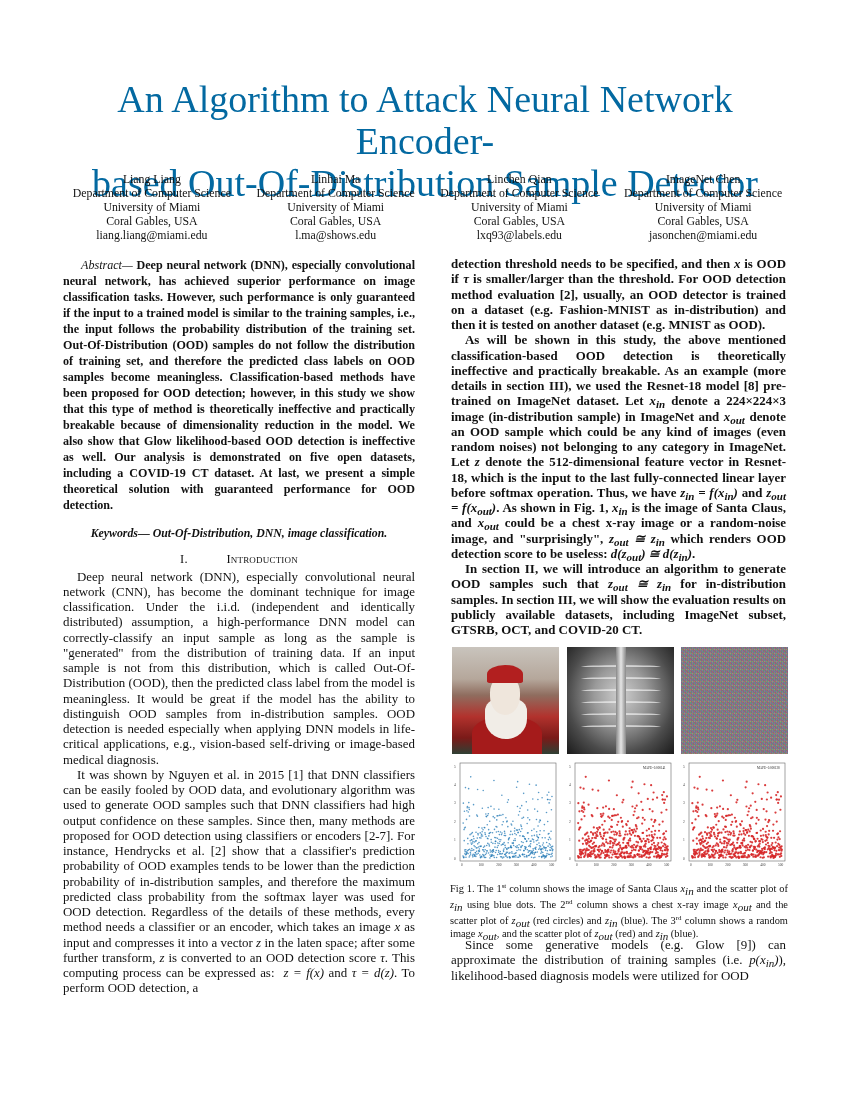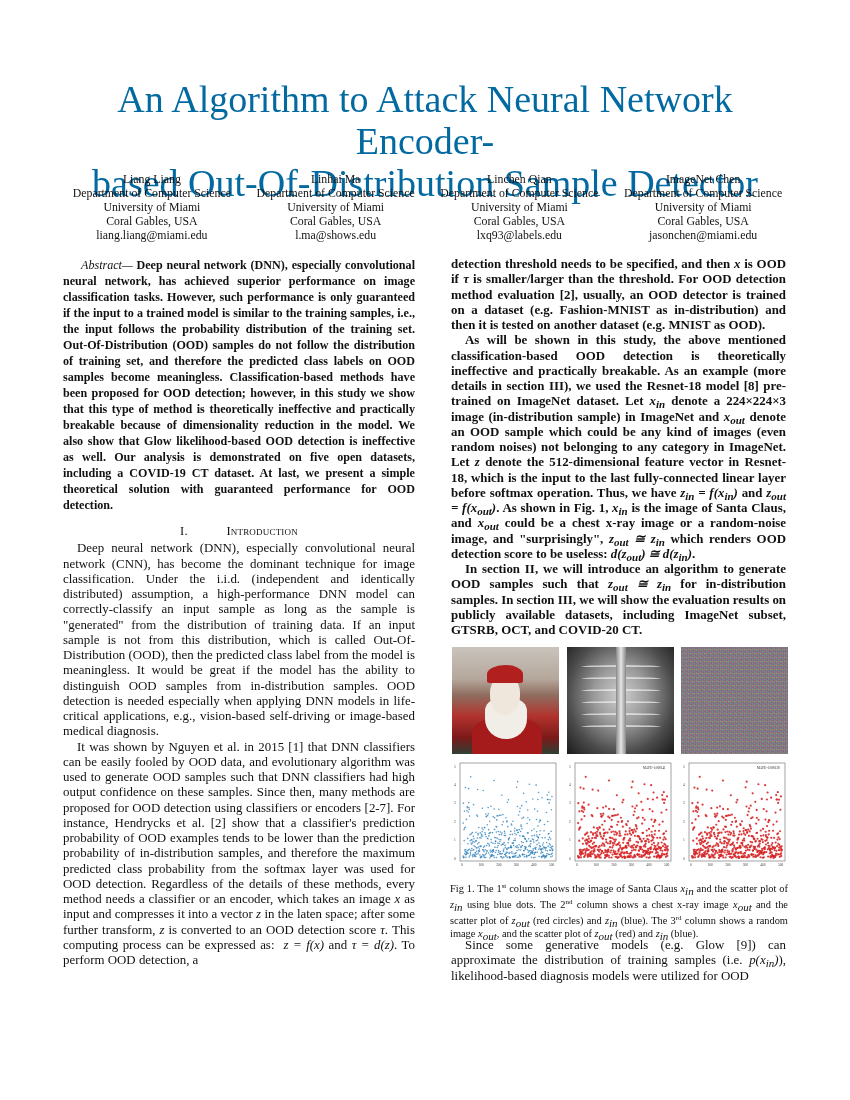--- a/index.html
+++ b/index.html
@@ -80,20 +80,21 @@
     <div>ImageNet Chen</div>
     <div>Department of Computer Science</div>
     <div>University of Miami</div>
     <div>Coral Gables, USA</div>
     <div>jasonchen@miami.edu</div>
   </div>
 </div>
 
 <div class="col col-left">
   <p class="abstract"><span class="lead">Abstract</span><span class="lead">— </span><span>Deep neural network (DNN), especially convolutional neural network, has achieved superior performance on image classification tasks. However, such performance is only guaranteed if the input to a trained model is similar to the training samples, i.e., the input follows the probability distribution of the training set. Out-Of-Distribution (OOD) samples do not follow the distribution of training set, and therefore the predicted class labels on OOD samples become meaningless. Classification-based methods have been proposed for OOD detection; however, in this study we show that this type of method is theoretically ineffective and practically breakable because of dimensionality reduction in the model. We also show that Glow likelihood-based OOD detection is ineffective as well. Our analysis is demonstrated on five open datasets, including a COVID-19 CT dataset. At last, we present a simple theoretical solution with guaranteed performance for OOD detection.</span></p>
+  <p class="keywords">Keywords— Out-Of-Distribution, DNN, image classification.</p>
   <div class="section-h"><span>I.</span>&nbsp;&nbsp;<span class="sc">Introduction</span></div>
   <p class="para">Deep neural network (DNN), especially convolutional neural network (CNN), has become the dominant technique for image classification. Under the i.i.d. (independent and identically distributed) assumption, a high-performance DNN model can correctly-classify an input sample as long as the sample is "generated" from the distribution of training data. If an input sample is not from this distribution, which is called Out-Of-Distribution (OOD), then the predicted class label from the model is meaningless. It would be great if the model has the ability to distinguish OOD samples from in-distribution samples. OOD detection is needed especially when applying DNN models in life-critical applications, e.g., vision-based self-driving or image-based medical diagnosis.</p>
   <p class="para"><span>It was shown by Nguyen et al. in 2015 [1] that DNN classifiers can be easily fooled by OOD data, and evolutionary algorithm was used to generate OOD samples such that DNN classifiers had high output confidence on these samples. Since then, many methods are proposed for OOD detection using classifiers or encoders [2-7]. For instance, Hendrycks et al. [2] show that a classifier's prediction probability of OOD examples tends to be lower than the prediction probability of in-distribution samples, and therefore the maximum predicted class probability from the softmax layer was used for OOD detection. Regardless of the details of these methods, every method needs a classifier or an encoder, which takes an image</span> <span class="m">x</span> <span>as input and compresses it into a vector</span> <span class="m">z</span> <span>in the laten space; after some further transform,</span> <span class="m">z</span> <span>is converted to an OOD detection score</span> <span class="m">τ</span><span>. This computing process can be expressed as:</span>&nbsp; <span class="m">z = f(x)</span> <span>and</span> <span class="m">τ = d(z)</span><span>. To perform OOD detection, a</span></p>
 </div>
 
 <div class="col col-right">
   <p><span>detection threshold needs to be specified, and then</span> <span class="m">x</span> <span>is OOD if</span> <span class="m">τ</span> <span>is smaller/larger than the threshold. For OOD detection method evaluation [2], usually, an OOD detector is trained on a dataset (e.g. Fashion-MNIST as in-distribution) and then it is tested on another dataset (e.g. MNIST as OOD).</span></p>
   <p class="para"><span>As will be shown in this study, the above mentioned classification-based OOD detection is theoretically ineffective and practically breakable. As an example (more details in section III), we used the Resnet-18 model [8] pre-trained on ImageNet dataset. Let</span> <span class="m">x<sub>in</sub></span> <span>denote a 224×224×3 image (in-distribution sample) in ImageNet and</span> <span class="m">x<sub>out</sub></span> <span>denote an OOD sample which could be any kind of images (even random noises) not belonging to any category in ImageNet. Let</span> <span class="m">z</span> <span>denote the 512-dimensional feature vector in Resnet-18, which is the input to the last fully-connected linear layer before softmax operation. Thus, we have</span> <span class="m">z<sub>in</sub> = f(x<sub>in</sub>)</span> <span>and</span> <span class="m">z<sub>out</sub> = f(x<sub>out</sub>)</span><span>. As shown in Fig. 1,</span> <span class="m">x<sub>in</sub></span> <span>is the image of Santa Claus, and</span> <span class="m">x<sub>out</sub></span> <span>could be a chest x-ray image or a random-noise image, and "surprisingly",</span> <span class="m">z<sub>out</sub> ≅ z<sub>in</sub></span> <span>which renders OOD detection score to be useless:</span> <span class="m">d(z<sub>out</sub>) ≅ d(z<sub>in</sub>)</span>.</p>
   <p class="para"><span>In section II, we will introduce an algorithm to generate OOD samples such that</span> <span class="m">z<sub>out</sub> ≅ z<sub>in</sub></span> <span>for in-distribution samples. In section III, we will show the evaluation results on publicly available datasets, including ImageNet subset, GTSRB, OCT, and COVID-20 CT.</span></p>
 </div>

